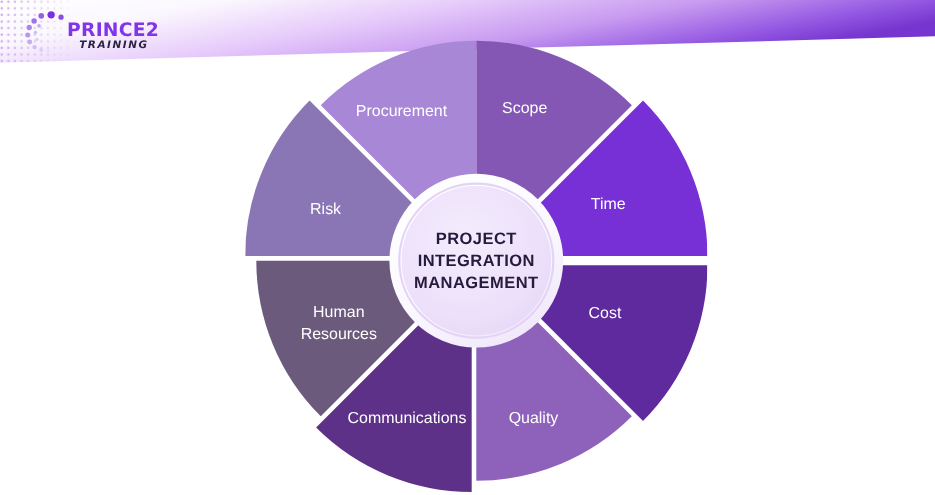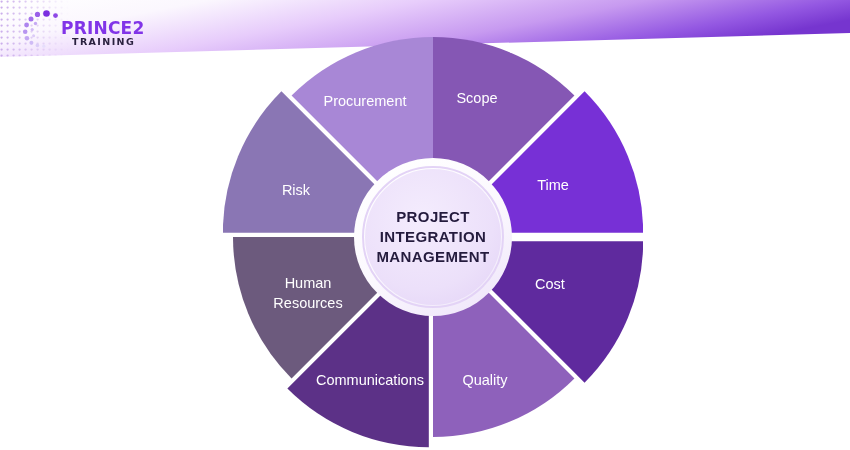--- a/index.html
+++ b/index.html
@@ -50,20 +50,21 @@
   }
   .logo-sub {
     position: absolute;
     left: 56px;
     top: 30px;
     font-size: 9.5px;
     font-weight: bold;
     letter-spacing: 1.4px;
     color: #2b2140;
     font-family: "DejaVu Sans", sans-serif;
+    font-style: italic;
   }
 
   
   .wheel {
     position: absolute;
     left: 223px;
     top: 24px;
     width: 420px;
     height: 426px;
   }

